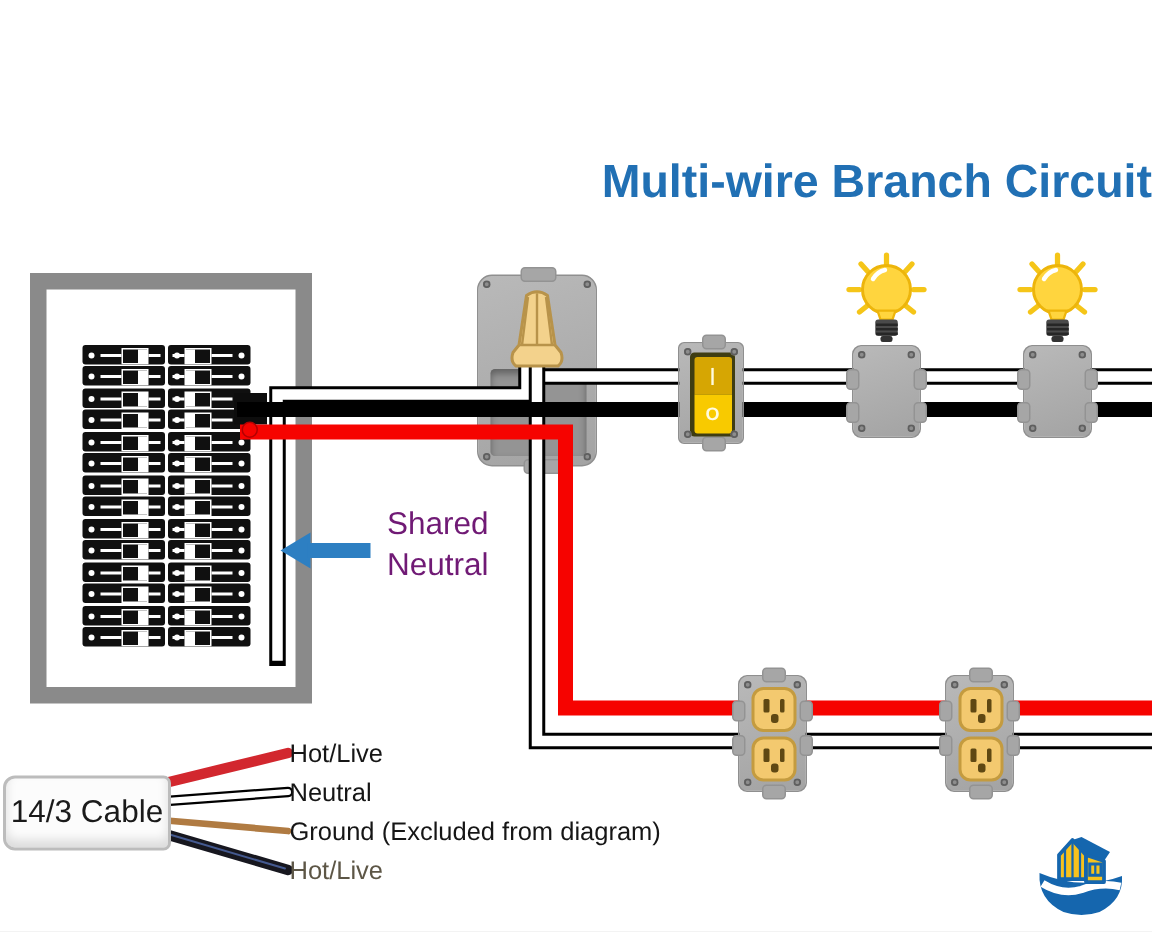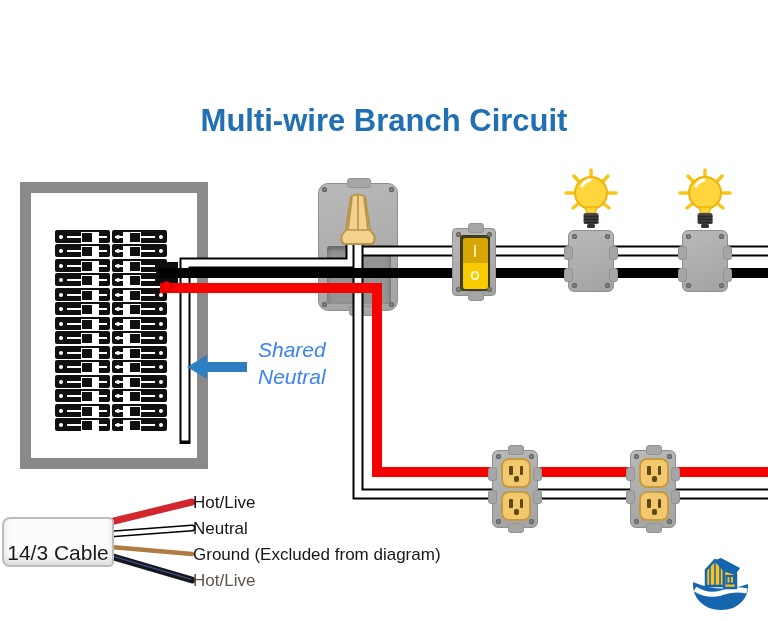--- a/index.html
+++ b/index.html
@@ -3,21 +3,21 @@
 <meta charset="utf-8">
 <style>
   html,body{margin:0;padding:0;background:#e9e9e9;}
   #stage{position:relative;width:768px;height:621px;background:#ffffff;overflow:hidden;
          font-family:"Liberation Sans",sans-serif;margin:0 auto;}
   .abs{position:absolute;}
 
   
   #title{left:0;top:24px;width:768px;text-align:center;font-size:76px;font-weight:bold;
          letter-spacing:0.28em;color:#215483;line-height:1;}
-  #subtitle{left:0;top:104px;width:768px;text-align:center;font-size:31px;font-weight:600;
+  #subtitle{left:0;top:104px;width:768px;text-align:right;font-size:31px;font-weight:600;
             color:#2170b4;line-height:1.1;}
 
   
   #panel{left:20px;top:182px;width:188px;height:287px;border:11px solid #8a8a8a;
          background:#ffffff;box-sizing:border-box;z-index:1;}
   #breakers{position:absolute;left:24px;top:37px;display:flex;gap:2px;}
   .bcol{display:flex;flex-direction:column;gap:2px;}
   .bpair{display:flex;flex-direction:column;gap:1px;}
   .breaker{position:relative;width:55px;height:13px;background:#101010;border-radius:2px;}
   .bdot{position:absolute;width:4px;height:4px;border-radius:50%;background:#ffffff;top:4.5px;}
@@ -80,27 +80,27 @@
   .slot{position:absolute;top:6px;width:3.5px;height:9px;background:#5f4813;border-radius:1px;}
   .slot.l{left:6px;} .slot.r{right:6px;}
   .hole{position:absolute;bottom:4px;left:50%;margin-left:-2.5px;width:5px;height:6px;
         background:#5f4813;border-radius:2px;}
 
   
   #arrow{left:187px;top:355px;width:62px;height:24px;z-index:6;}
   #arrow-head{position:absolute;left:0;top:0;width:0;height:0;border-top:12px solid transparent;
               border-bottom:12px solid transparent;border-right:20px solid #2d7fc2;}
   #arrow-shaft{position:absolute;left:18px;top:7px;width:42px;height:10px;background:#2d7fc2;}
-  #shared-neutral{left:258px;top:336px;font-size:21px;color:#3b82f6;line-height:27px;z-index:6;font-style:italic;}
+  #shared-neutral{left:258px;top:336px;font-size:21px;color:#701a75;line-height:27px;z-index:6;}
 
   
   #fan{left:98px;top:490px;z-index:1;}
   #sheath{left:2px;top:517px;width:112px;height:50px;background:#fcfcfc;border:2px solid #bcbcbc;
           border-radius:8px 5px 5px 8px;box-sizing:border-box;z-index:2;
-          box-shadow:inset 0 -5px 7px rgba(0,0,0,.13);display:flex;align-items:flex-end;
+          box-shadow:inset 0 -5px 7px rgba(0,0,0,.13);display:flex;align-items:center;
           justify-content:center;font-size:21px;color:#1a1a1a;}
   .wlabel{left:193px;height:24px;line-height:24px;font-size:17px;color:#161616;z-index:6;white-space:nowrap;}
   #wlabel1{top:491px;} #wlabel2{top:517px;} #wlabel3{top:543px;} #wlabel4{top:569px;color:#5d5646;}
 
   
   #logo{left:688px;top:550px;z-index:6;}
 </style>
 </head>
 <body>
 

